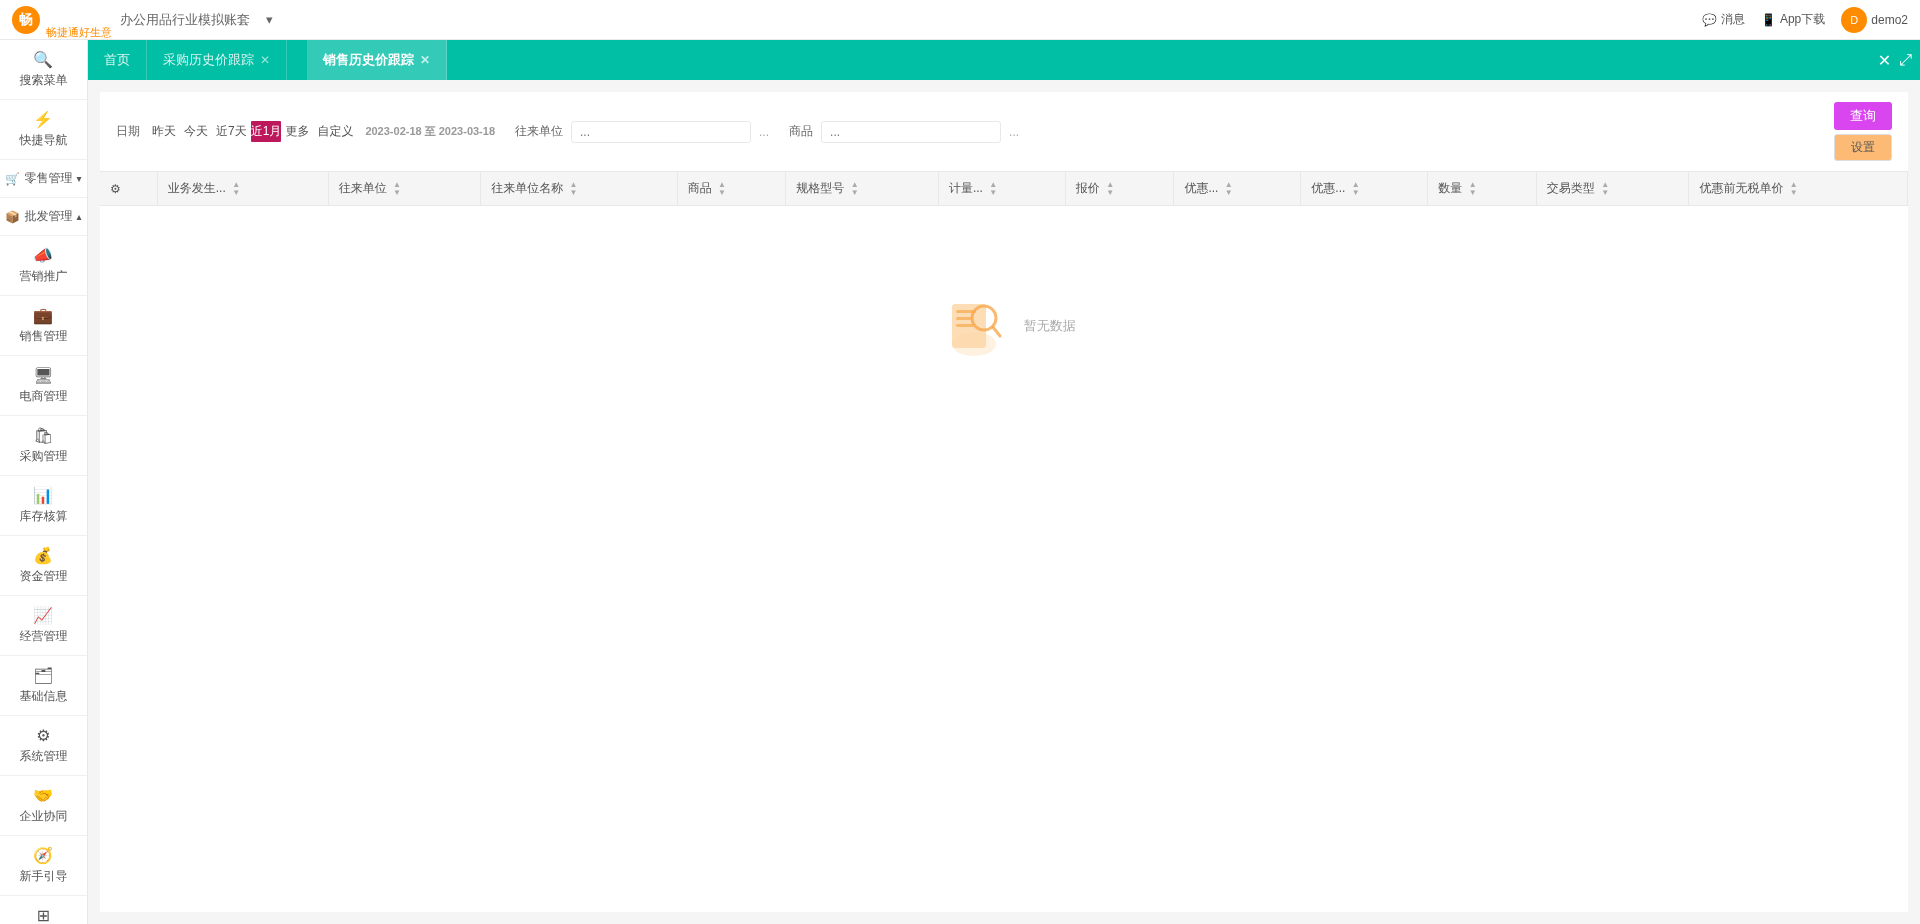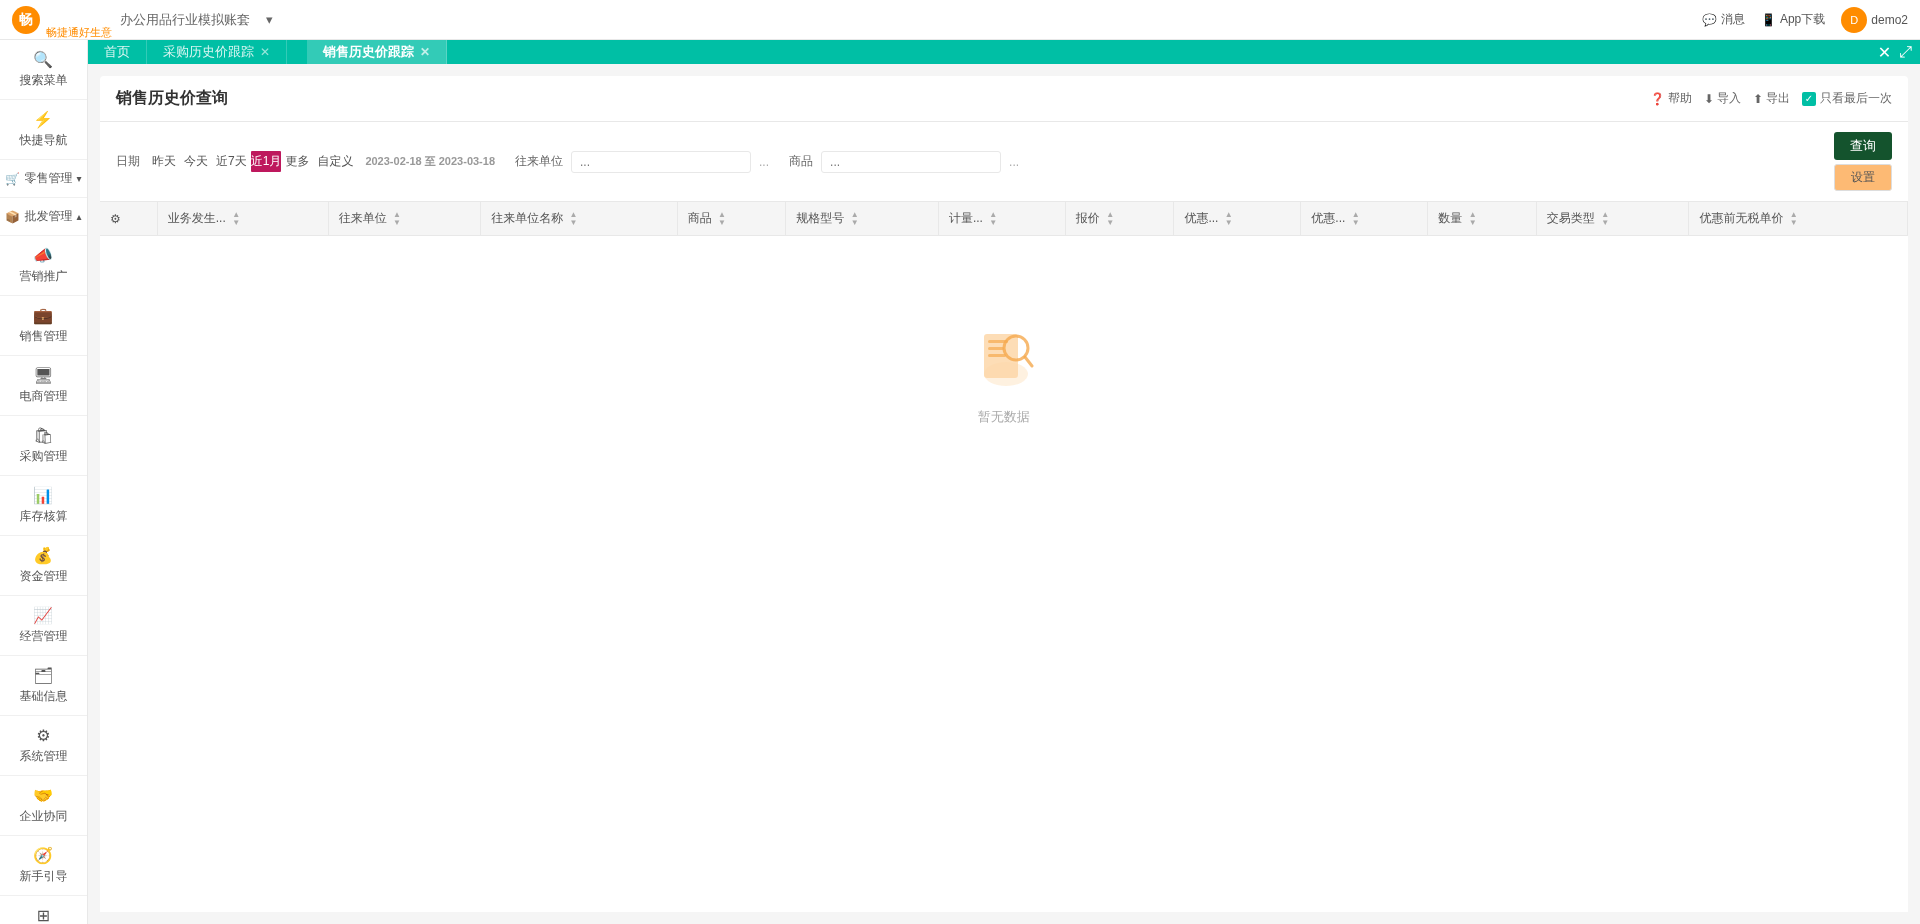--- a/index.html
+++ b/index.html
@@ -117,21 +117,21 @@
       padding: 10px 4px;
       color: #555;
       font-size: 12px;
       cursor: pointer;
       border-bottom: 1px solid #f0f0f0;
     }
     .sidebar-section-header .arrow { font-size: 10px; }
 
     
     .tab-bar {
-      height: 24px;
+      height: 40px;
       background: #00bfa5;
       display: flex;
       align-items: stretch;
       flex-shrink: 0;
     }
     .tab {
       display: flex;
       align-items: center;
       padding: 0 16px;
       gap: 6px;
@@ -275,21 +275,21 @@
       font-size: 12px;
       color: #999;
       min-width: 180px;
       background: #fff;
     }
     .filter-dots {
       color: #aaa;
       font-size: 12px;
     }
     .query-btn {
-      background: #14532d;
+      background: #d946ef;
       color: white;
       border: none;
       border-radius: 3px;
       padding: 5px 16px;
       font-size: 13px;
       cursor: pointer;
     }
     .settings-btn {
       background: #fdba74;
       color: #555;
@@ -335,21 +335,21 @@
       font-size: 8px;
       line-height: 1;
       margin-left: 3px;
       color: #aaa;
       vertical-align: middle;
     }
 
     
     .empty-state {
       display: flex;
-      flex-direction: column;
+      flex-direction: row;
       align-items: center;
       justify-content: center;
       padding: 80px 20px;
       color: #aaa;
       font-size: 13px;
       gap: 12px;
     }
     .empty-icon {
       width: 80px;
       height: 80px;
@@ -480,41 +480,20 @@
         <span class="close-btn">✕</span>
       </div>
       <div class="tab-bar-actions">
         <span>✕</span>
         <span>⤢</span>
       </div>
     </div>
 
     <div class="page-container">
 
-      <div class="page-header">
-        <div class="page-title">销售历史价查询</div>
-        <div class="page-header-actions">
-          <div class="action-btn">
-            <span>❓</span>
-            <span>帮助</span>
-          </div>
-          <div class="action-btn">
-            <span>⬇</span>
-            <span>导入</span>
-          </div>
-          <div class="action-btn">
-            <span>⬆</span>
-            <span>导出</span>
-          </div>
-          <div class="checkbox-label">
-            <div class="checkbox-checked">✓</div>
-            <span>只看最后一次</span>
-          </div>
-        </div>
-      </div>
 
       <div class="filter-bar">
         <div class="filter-group">
           <span class="filter-label">日期</span>
           <div class="date-options">
             <span class="date-option">昨天</span>
             <span class="date-option">今天</span>
             <span class="date-option">近7天</span>
             <span class="date-option active">近1月</span>
             <span class="date-option">更多</span>

